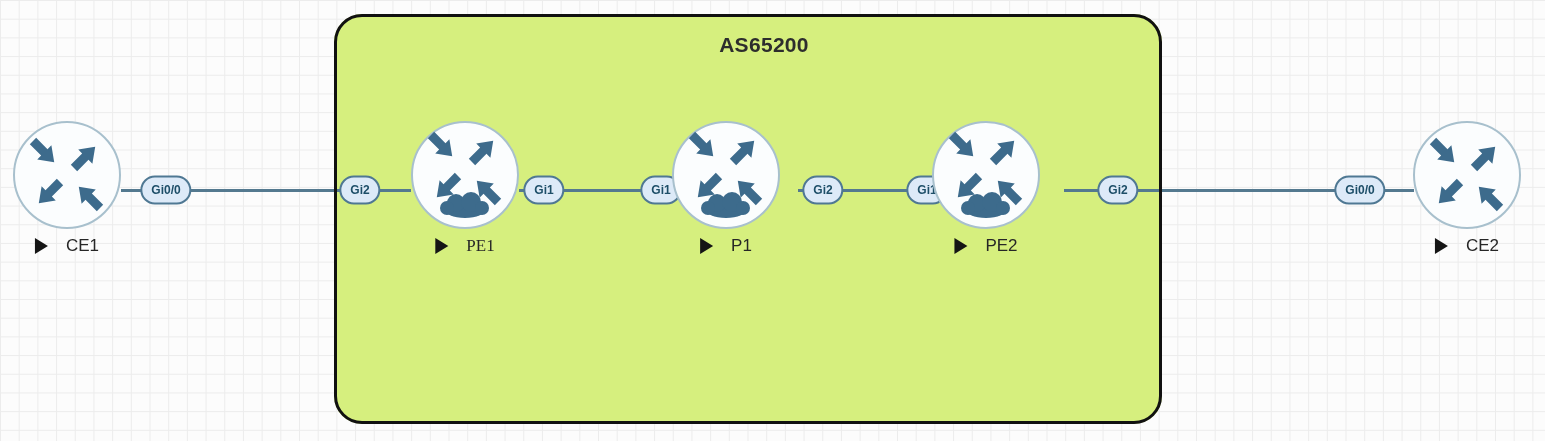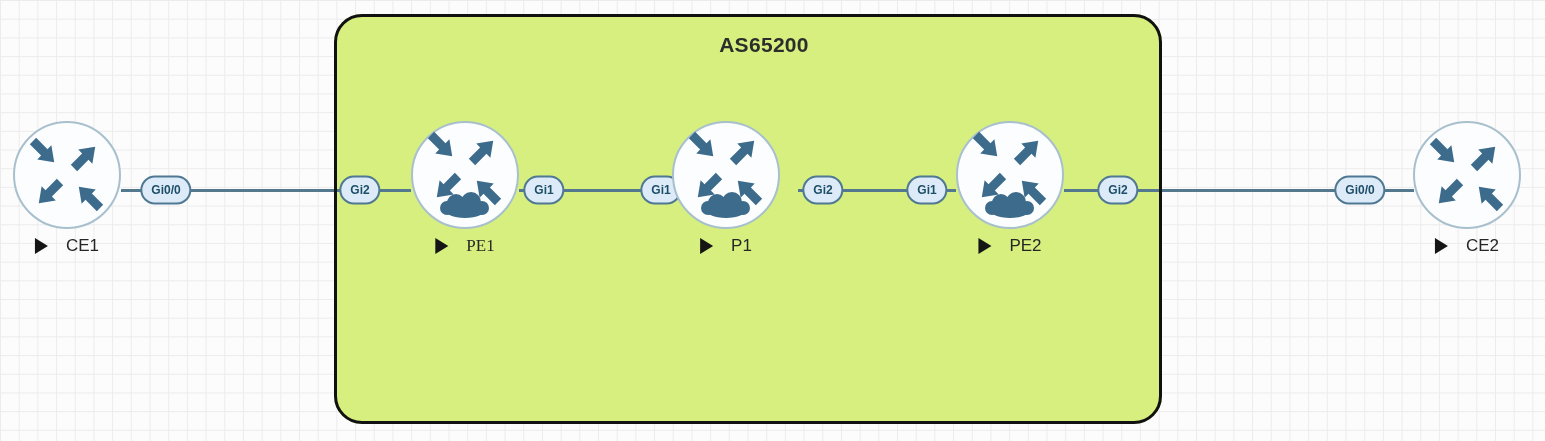--- a/index.html
+++ b/index.html
@@ -131,21 +131,21 @@
               <ellipse cx="55" cy="89" rx="21" ry="9"></ellipse>
               <circle cx="46" cy="83" r="9"></circle>
               <circle cx="61" cy="82" r="10"></circle>
               <circle cx="37" cy="88" r="7"></circle>
               <circle cx="72" cy="88" r="7"></circle>
             </g>
           </svg></span><div class="node-label">
           <span class="play-tri"></span>
           <span>P1</span>
         </div></div>
-      <div class="node" style="left: 955px; top: 120px;"><span><svg class="node-icon" width="110" height="110" viewBox="0 0 110 110">
+      <div class="node" style="left: 931px; top: 120px;"><span><svg class="node-icon" width="110" height="110" viewBox="0 0 110 110">
             <circle cx="55" cy="55" r="53" fill="#fbfdfe" stroke="#a8c0cd" stroke-width="2"></circle>
             <g fill="#3d6b8c" transform="translate(0,-6)">
               <path d="M0,-4.5 L16,-4.5 L16,-10 L30,0 L16,10 L16,4.5 L0,4.5 Z" transform="translate(21,21) rotate(45)"></path>
               <path d="M0,-4.5 L16,-4.5 L16,-10 L30,0 L16,10 L16,4.5 L0,4.5 Z" transform="translate(62,48) rotate(-45)"></path>
               <path d="M0,-4.5 L16,-4.5 L16,-10 L30,0 L16,10 L16,4.5 L0,4.5 Z" transform="translate(48,62) rotate(135)"></path>
               <path d="M0,-4.5 L16,-4.5 L16,-10 L30,0 L16,10 L16,4.5 L0,4.5 Z" transform="translate(88,88) rotate(-135)"></path>
             </g>
             <g fill="#3d6b8c">
               <ellipse cx="55" cy="89" rx="21" ry="9"></ellipse>
               <circle cx="46" cy="83" r="9"></circle>

